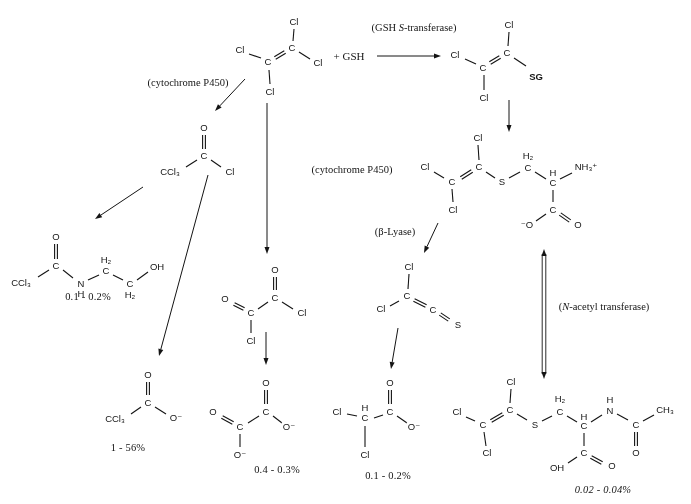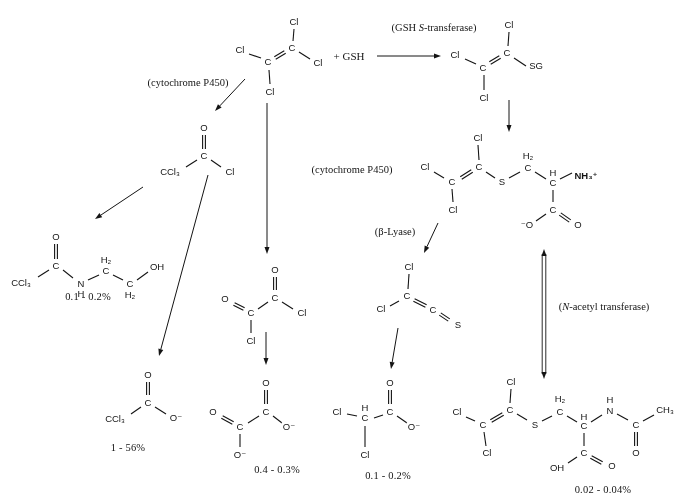--- a/index.html
+++ b/index.html
@@ -127,35 +127,35 @@
       <line x1="545.8" y1="254" x2="545.8" y2="374" stroke="#141414" stroke-width="0.9"></line>
     </svg>
 <span class="atom" style="left: 294px; top: 22px;">Cl</span>
     <span class="atom" style="left: 292px; top: 48px;">C</span>
     <span class="atom" style="left: 318px; top: 63px;">Cl</span>
     <span class="atom" style="left: 268px; top: 62px;">C</span>
     <span class="atom" style="left: 240px; top: 50px;">Cl</span>
     <span class="atom" style="left: 270px; top: 92px;">Cl</span>
     <span class="atom" style="left: 509px; top: 25px;">Cl</span>
     <span class="atom" style="left: 507px; top: 53px;">C</span>
-    <span class="atom" style="left: 536px; top: 66px;">SG</span>
+    <span class="atom" style="left: 536px; top: 77px; font-weight: bold;">SG</span>
     <span class="atom" style="left: 483px; top: 68px;">C</span>
     <span class="atom" style="left: 455px; top: 55px;">Cl</span>
     <span class="atom" style="left: 484px; top: 98px;">Cl</span>
     <span class="atom" style="left: 478px; top: 138px;">Cl</span>
     <span class="atom" style="left: 479px; top: 167px;">C</span>
     <span class="atom" style="left: 425px; top: 167px;">Cl</span>
     <span class="atom" style="left: 452px; top: 182px;">C</span>
     <span class="atom" style="left: 453px; top: 210px;">Cl</span>
     <span class="atom" style="left: 502px; top: 182px;">S</span>
     <span class="atom" style="left: 528px; top: 156px;">H₂</span>
     <span class="atom" style="left: 528px; top: 168px;">C</span>
     <span class="atom" style="left: 553px; top: 173px;">H</span>
     <span class="atom" style="left: 553px; top: 183px;">C</span>
-    <span class="atom" style="left: 586px; top: 176px; font-weight: bold;">NH₃⁺</span>
+    <span class="atom" style="left: 586px; top: 167px;">NH₃⁺</span>
     <span class="atom" style="left: 553px; top: 210px;">C</span>
     <span class="atom" style="left: 527px; top: 225px;">⁻O</span>
     <span class="atom" style="left: 578px; top: 225px;">O</span>
     <span class="atom" style="left: 409px; top: 267px;">Cl</span>
     <span class="atom" style="left: 407px; top: 296px;">C</span>
     <span class="atom" style="left: 381px; top: 309px;">Cl</span>
     <span class="atom" style="left: 433px; top: 310px;">C</span>
     <span class="atom" style="left: 458px; top: 325px;">S</span>
     <span class="atom" style="left: 390px; top: 383px;">O</span>
     <span class="atom" style="left: 390px; top: 412px;">C</span>
@@ -205,24 +205,24 @@
     <span class="atom" style="left: 584px; top: 417px;">H</span>
     <span class="atom" style="left: 584px; top: 426px;">C</span>
     <span class="atom" style="left: 610px; top: 400px;">H</span>
     <span class="atom" style="left: 610px; top: 411px;">N</span>
     <span class="atom" style="left: 636px; top: 425px;">C</span>
     <span class="atom" style="left: 665px; top: 410px;">CH₃</span>
     <span class="atom" style="left: 636px; top: 453px;">O</span>
     <span class="atom" style="left: 584px; top: 453px;">C</span>
     <span class="atom" style="left: 557px; top: 468px;">OH</span>
     <span class="atom" style="left: 612px; top: 466px;">O</span>
-    <span class="annot enzyme" style="left: 434px; top: 28px;"><span>(GSH </span><i>S</i><span>-transferase)</span></span>
+    <span class="annot enzyme" style="left: 414px; top: 28px;"><span>(GSH </span><i>S</i><span>-transferase)</span></span>
     <span class="annot plus" style="left: 349px; top: 56px;"><span>+ GSH</span></span>
     <span class="annot enzyme" style="left: 188px; top: 83px;"><span>(cytochrome P450)</span></span>
     <span class="annot enzyme" style="left: 352px; top: 170px;"><span>(cytochrome P450)</span></span>
     <span class="annot enzyme" style="left: 395px; top: 232px;"><span>(β-Lyase)</span></span>
     <span class="annot enzyme" style="left: 604px; top: 307px;"><span>(</span><i>N</i><span>-acetyl transferase)</span></span>
     <span class="annot yield" style="left: 88px; top: 297px;"><span>0.1 - 0.2%</span></span>
     <span class="annot yield" style="left: 128px; top: 448px;"><span>1 - 56%</span></span>
     <span class="annot yield" style="left: 277px; top: 470px;"><span>0.4 - 0.3%</span></span>
     <span class="annot yield" style="left: 388px; top: 476px;"><span>0.1 - 0.2%</span></span>
-    <span class="annot yield" style="left: 603px; top: 490px;"><span>0.02 - 0.04%</span></span>
+    <span class="annot yield" style="left: 603px; top: 490px; font-style: italic;"><span>0.02 - 0.04%</span></span>
   </div>
 
 </body></html>

